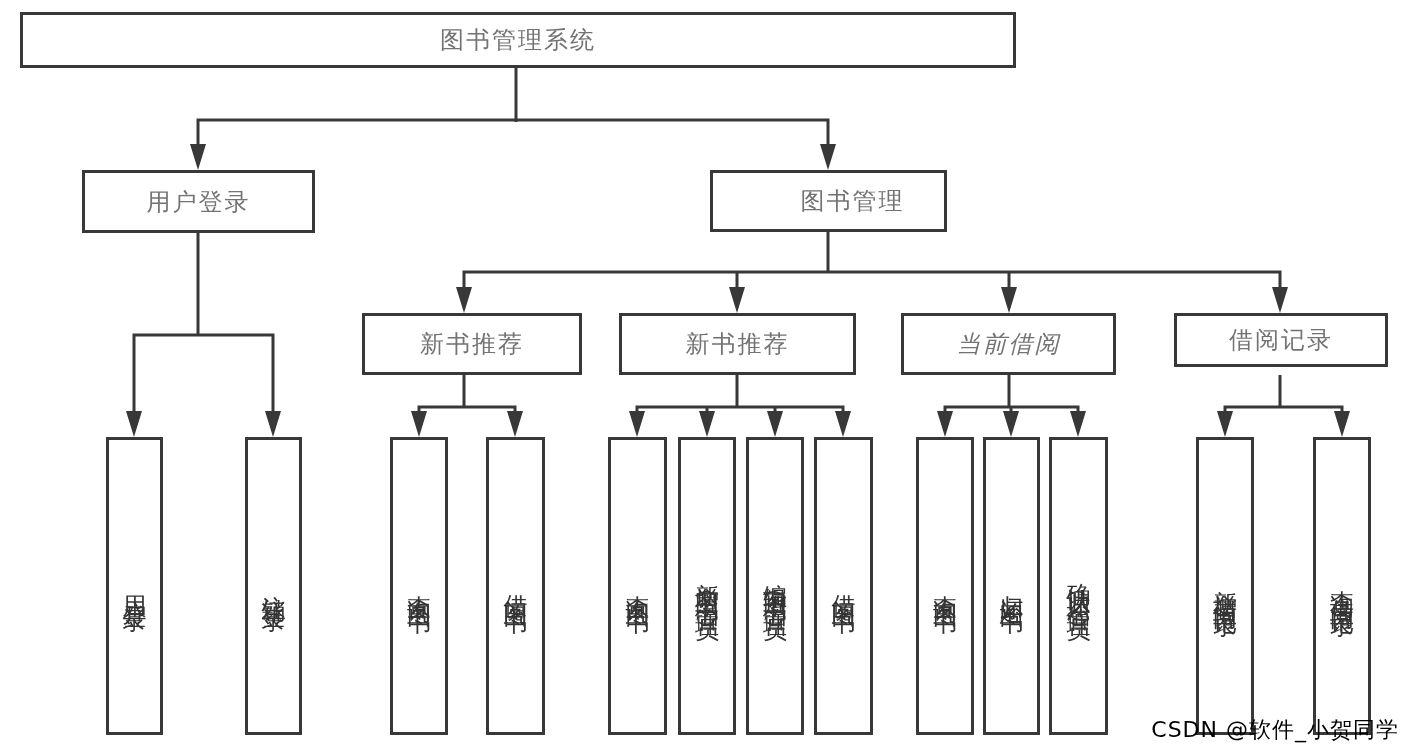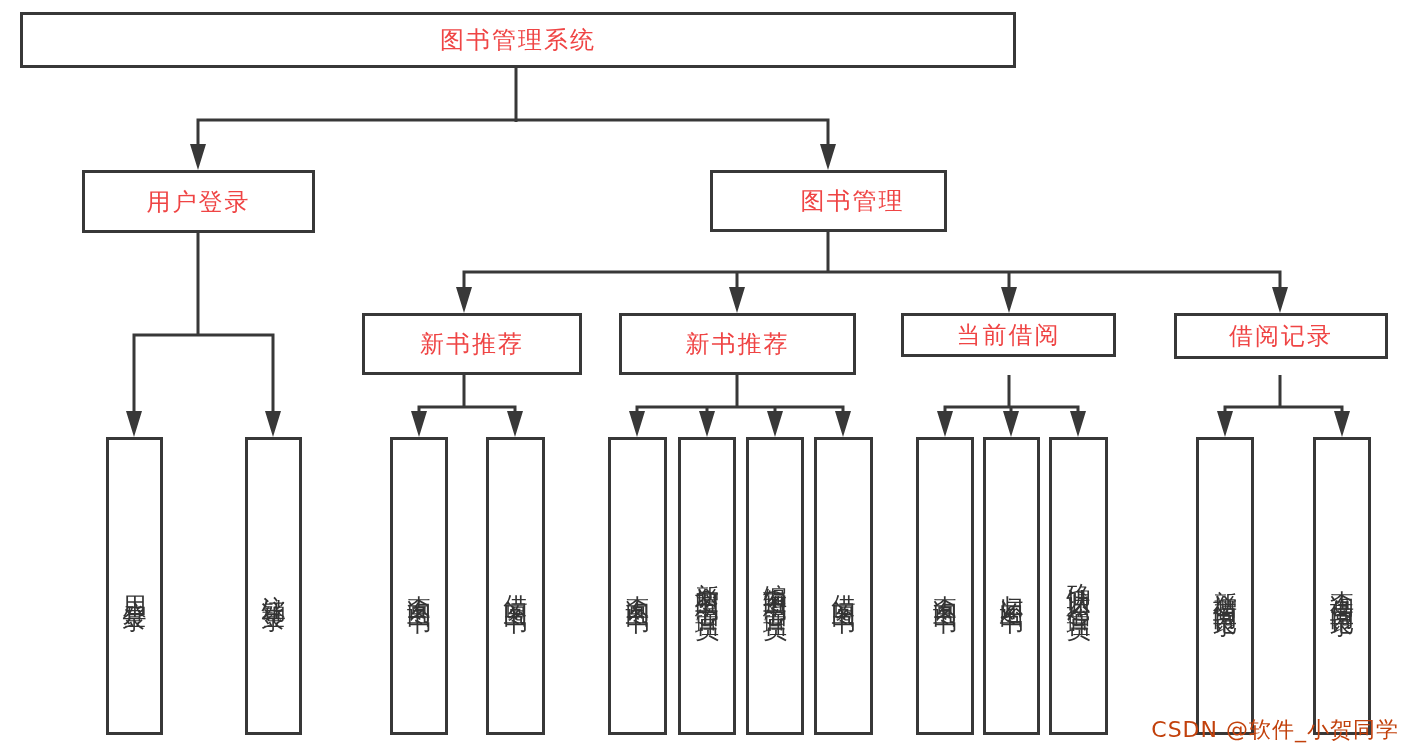--- a/index.html
+++ b/index.html
@@ -21,41 +21,41 @@
   .node {
     position: absolute;
     background: #ffffff;
     border: 3px solid #383838;
     display: flex;
     align-items: center;
     justify-content: center;
     z-index: 2;
   }
   .hlabel {
-    color: #ef4444;
+    color: #737373;
     font-size: 24px;
     letter-spacing: 2px;
     white-space: nowrap;
   }
   .root-label { font-size: 24px; }
   .vlabel {
     writing-mode: vertical-rl;
     text-orientation: mixed;
     color: #333333;
     font-size: 24px;
     letter-spacing: 5px;
     line-height: 1;
     white-space: nowrap;
   }
   .watermark {
     position: absolute;
     right: 6px;
     bottom: 2px;
     font-size: 22px;
-    color: #c2410c;
+    color: #000000;
     letter-spacing: 1px;
     z-index: 3;
     white-space: nowrap;
   }
 </style>
 </head>
 <body>
 
 <div id="canvas">
 
@@ -124,24 +124,24 @@
   <div class="node" style="left:710px; top:170px; width:237px; height:62px;padding-left:48px;">
     <span class="hlabel">图书管理</span>
   </div>
 
   <div class="node" style="left:362px; top:313px; width:220px; height:62px;">
     <span class="hlabel">新书推荐</span>
   </div>
   <div class="node" style="left:619px; top:313px; width:237px; height:62px;">
     <span class="hlabel">新书推荐</span>
   </div>
-  <div class="node" style="left:901px; top:313px; width:215px; height:44px;">
+  <div class="node" style="left:901px; top:313px; width:215px; height:62px;font-style:italic;">
     <span class="hlabel">当前借阅</span>
   </div>
-  <div class="node" style="left:1174px; top:313px; width:214px; height:46px;">
+  <div class="node" style="left:1174px; top:313px; width:214px; height:54px;">
     <span class="hlabel">借阅记录</span>
   </div>
 
   <div class="node" style="left:106px; top:437px; width:57px; height:298px;">
     <span class="vlabel">用户登录</span>
   </div>
   <div class="node" style="left:245px; top:437px; width:57px; height:298px;">
     <span class="vlabel">注销登录</span>
   </div>
 

